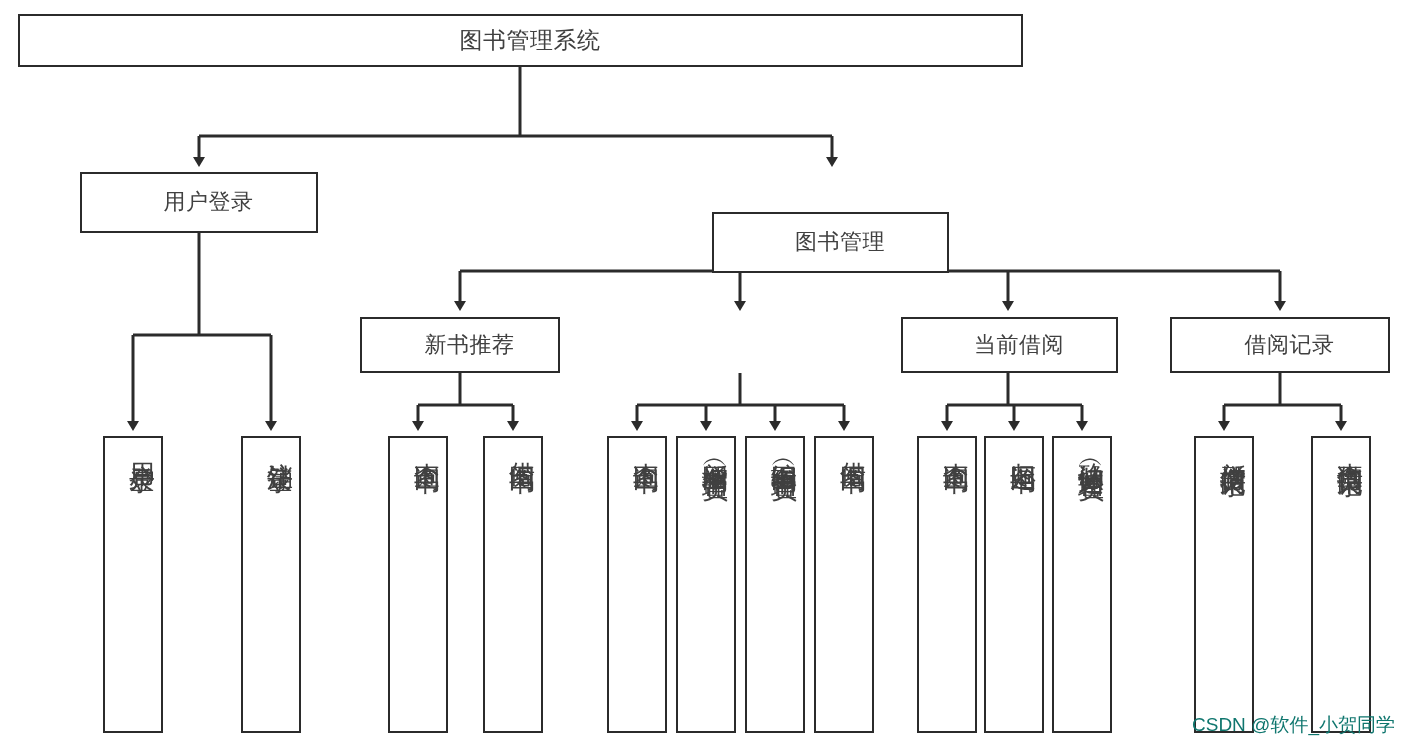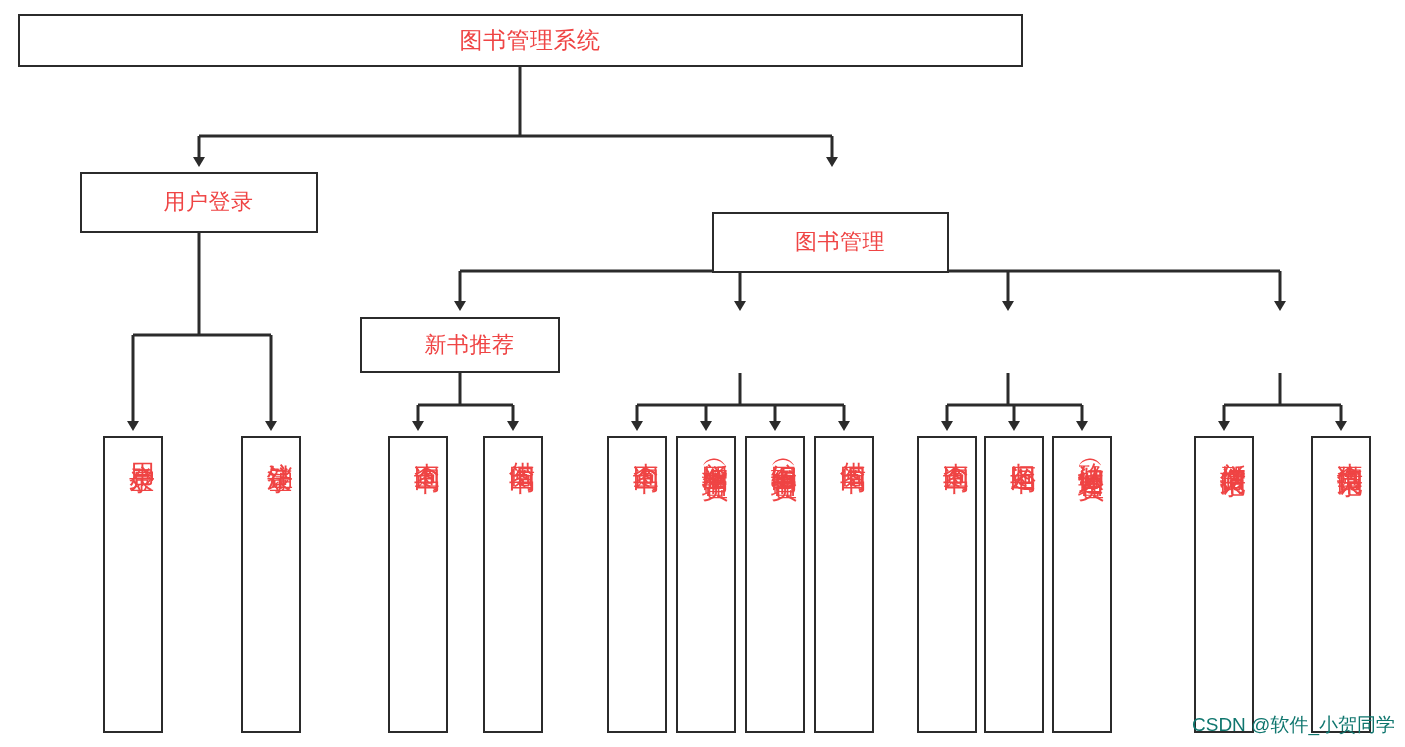--- a/index.html
+++ b/index.html
@@ -28,21 +28,21 @@
     pointer-events: none;
   }
   .node {
     position: absolute;
     box-sizing: border-box;
     border: 2px solid #2b2b2b;
     background: #ffffff;
     display: flex;
     align-items: center;
     justify-content: center;
-    color: #ef4444;
+    color: #404040;
     padding-left: 19px;
   }
   .node .label {
     display: block;
     text-align: center;
     line-height: 1.12;
     letter-spacing: 0.5px;
   }
   .node-h .label {
     font-size: 22px;
@@ -137,20 +137,26 @@
   <div class="node node-h" style="left:80px; top:172px; width:238px; height:61px;">
     <span class="label">用户登录</span>
   </div>
   <div class="node node-h" style="left:712px; top:172px; width:237px; height:61px;margin-top:40px;">
     <span class="label">图书管理</span>
   </div>
 
   <div class="node node-h" style="left:360px; top:317px; width:200px; height:56px;">
     <span class="label">新书推荐</span>
   </div>
+  <div class="node node-h" style="left:901px; top:317px; width:217px; height:56px;">
+    <span class="label">当前借阅</span>
+  </div>
+  <div class="node node-h" style="left:1170px; top:317px; width:220px; height:56px;">
+    <span class="label">借阅记录</span>
+  </div>
 
   <div class="node node-v" style="left:103px; top:436px; width:60px; height:297px;">
     <span class="label">用户登录</span>
   </div>
   <div class="node node-v" style="left:241px; top:436px; width:60px; height:297px;">
     <span class="label">注销登录</span>
   </div>
 
   <div class="node node-v" style="left:388px; top:436px; width:60px; height:297px;">
     <span class="label">查询图书</span>

